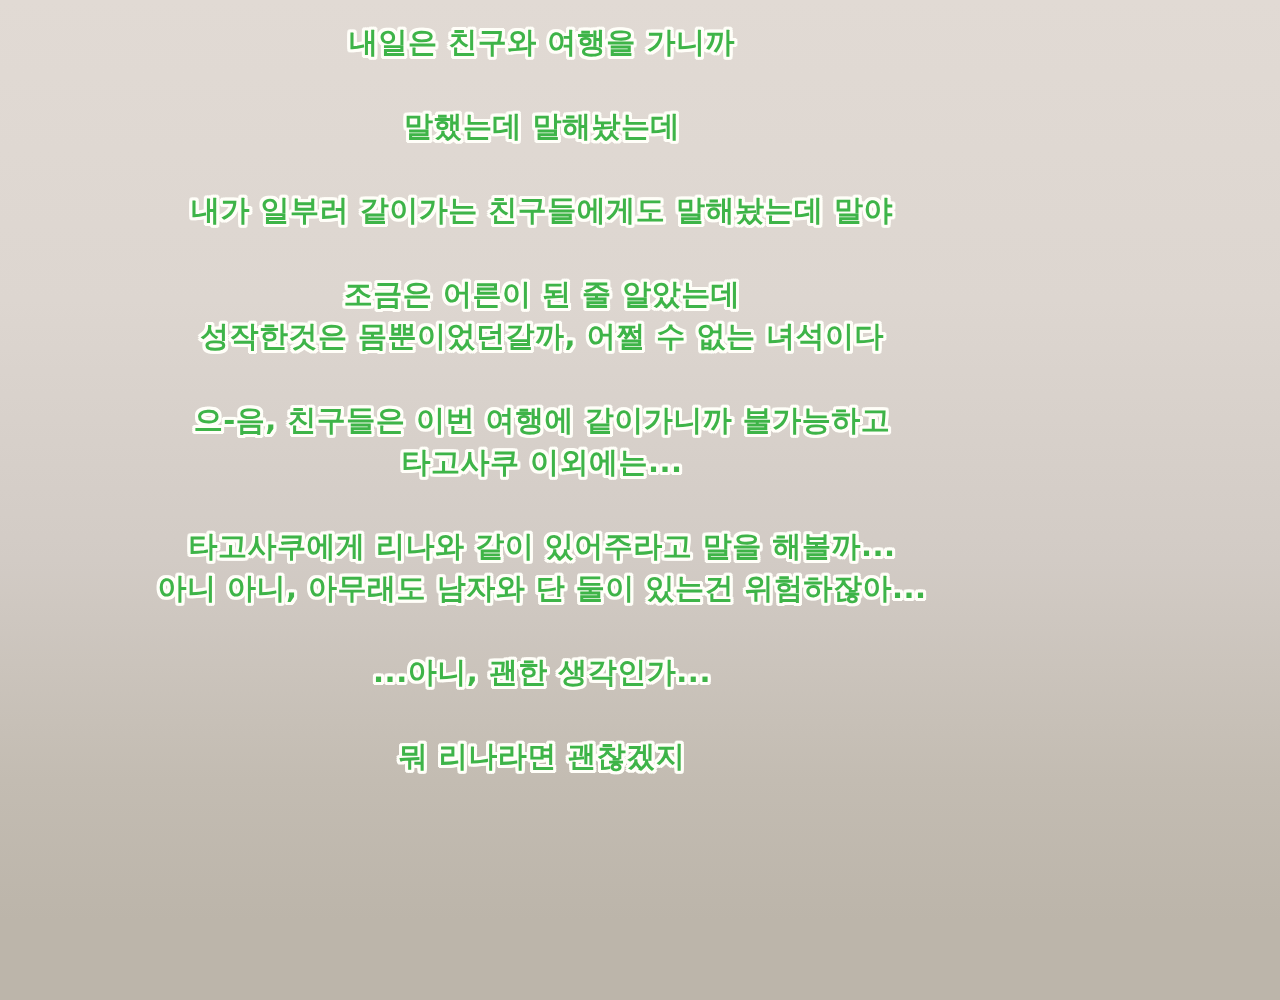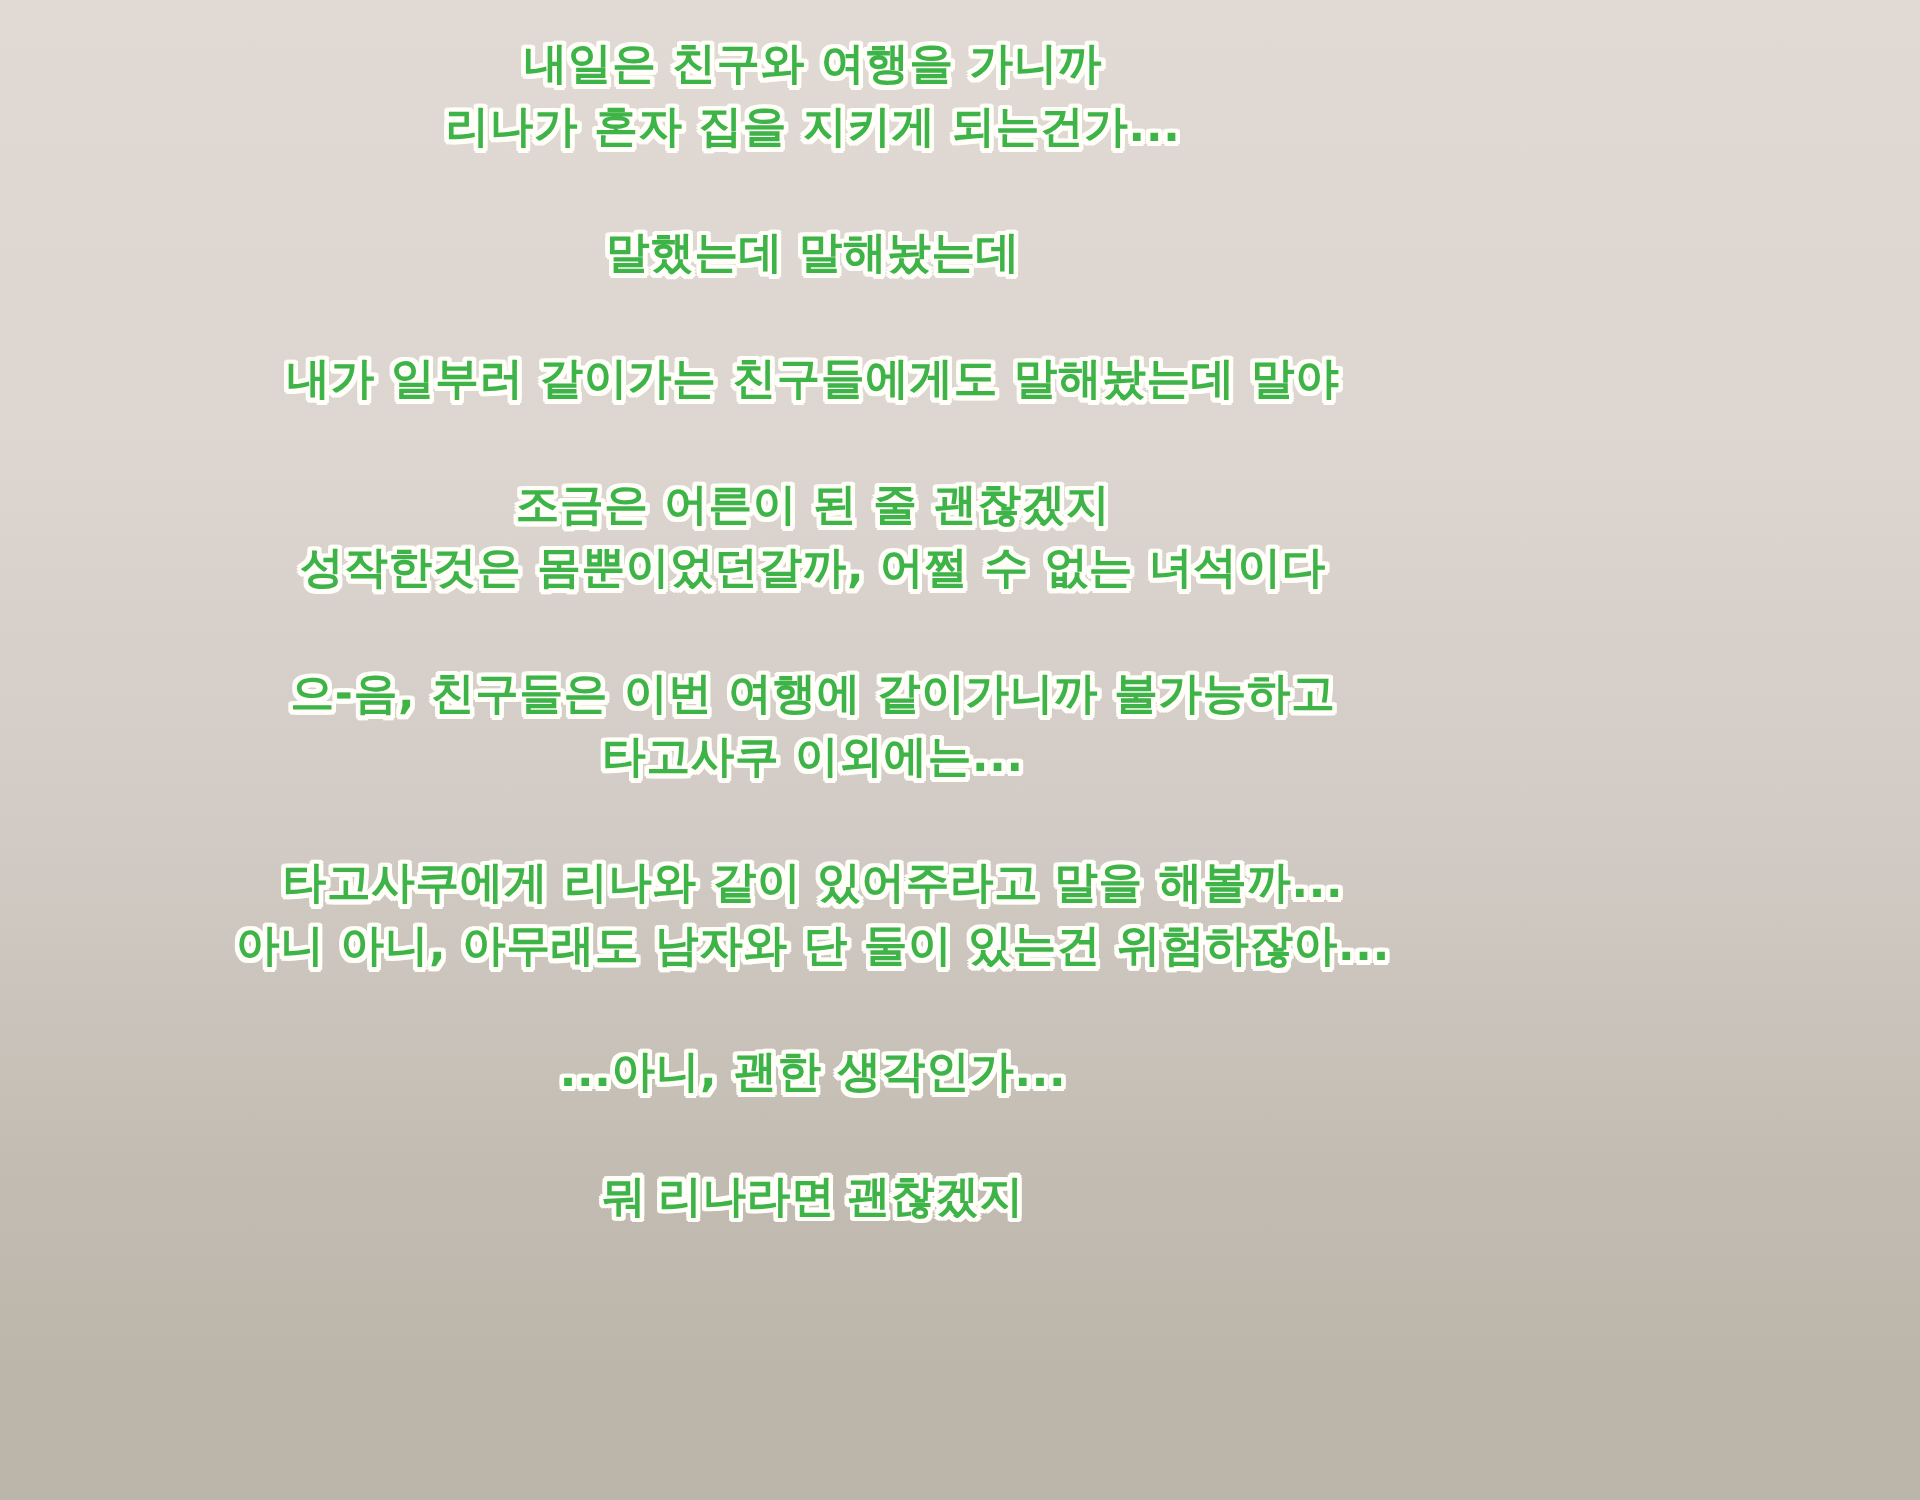--- a/index.html
+++ b/index.html
@@ -32,21 +32,20 @@
   .dialogue-overlay {
     width: 1084px;
     height: 1000px;
     padding-top: 21px;
   }
   .para {
     margin: 0 0 42px 0;
   }
   .para:last-child {
     margin-bottom: 0;
-    font-family: Liberation Serif, serif;
   }
   .line {
     margin: 0;
     height: 42px;
     line-height: 42px;
     text-align: center;
     white-space: nowrap;
     font-weight: bold;
     font-size: 29px;
     letter-spacing: 0.5px;
@@ -62,33 +61,32 @@
       2px -3px 0 var(--outline), -2px -3px 0 var(--outline);
   }
 </style>
 </head>
 <body>
 
 <main class="dialogue-overlay">
 
   <div class="para">
     <p class="line">내일은 친구와 여행을 가니까</p>
-    <p class="line">리나가 혼자 집을 지키게 되는건가...</p>
   </div>
 
   <div class="para">
     <p class="line">말했는데 말해놨는데</p>
   </div>
 
   <div class="para">
     <p class="line">내가 일부러 같이가는 친구들에게도 말해놨는데 말야</p>
   </div>
 
   <div class="para">
-    <p class="line">조금은 어른이 된 줄 괜찮겠지</p>
+    <p class="line">조금은 어른이 된 줄 알았는데</p>
     <p class="line">성작한것은 몸뿐이었던갈까, 어쩔 수 없는 녀석이다</p>
   </div>
 
 
   <div class="para">
     <p class="line">으-음, 친구들은 이번 여행에 같이가니까 불가능하고</p>
     <p class="line">타고사쿠 이외에는...</p>
   </div>
 
   <div class="para">

